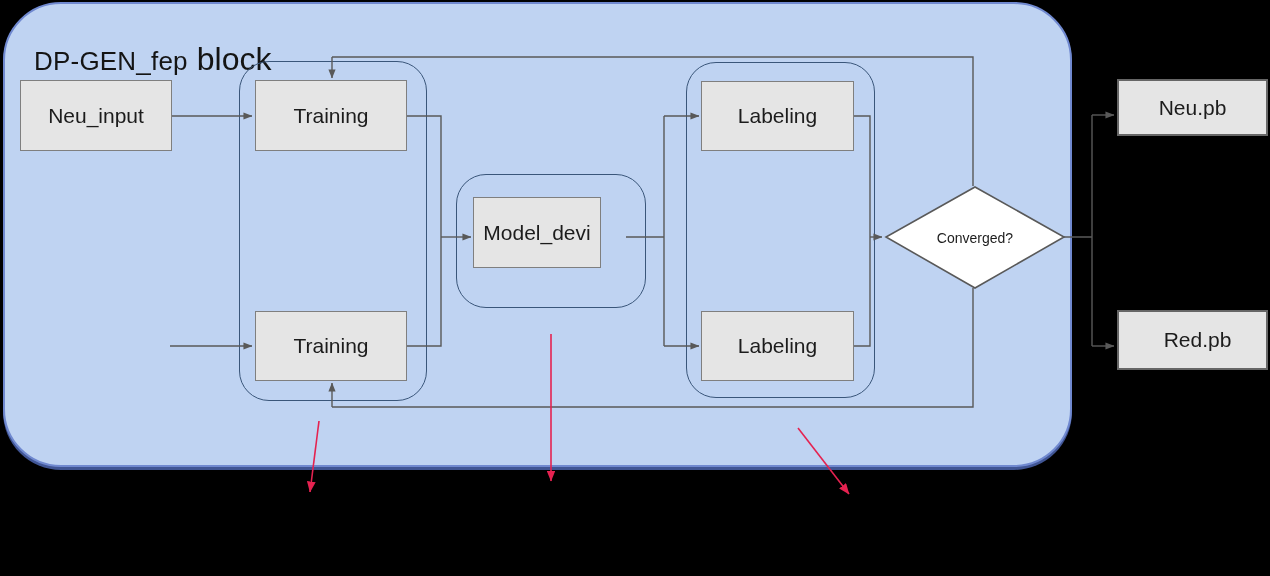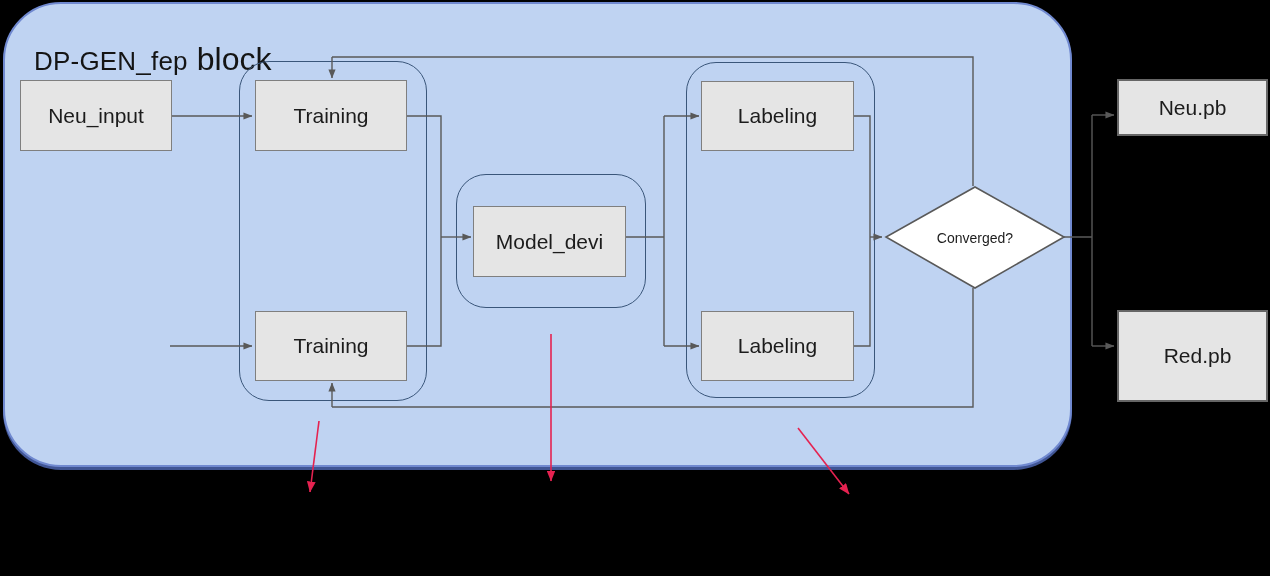--- a/index.html
+++ b/index.html
@@ -136,21 +136,21 @@
     <polygon points="975,187 1064,237 975,288 886,237" fill="#ffffff" stroke="#595959" stroke-width="1.6"></polygon>
 
     <path d="M319,421 L310,492" stroke="#e52250" stroke-width="1.6" fill="none" marker-end="url(#ar)"></path>
     <path d="M551,334 V481" stroke="#e52250" stroke-width="1.6" fill="none" marker-end="url(#ar)"></path>
     <path d="M798,428 L849,494" stroke="#e52250" stroke-width="1.6" fill="none" marker-end="url(#ar)"></path>
   </svg>
 
   <div class="node" style="left:20px;  top:80px;  width:152px; height:71px;">Neu_input</div>
   <div class="node" style="left:255px; top:80px;  width:152px; height:71px;">Training</div>
   <div class="node" style="left:255px; top:311px; width:152px; height:70px;">Training</div>
-  <div class="node" style="left:473px; top:206px; width:153px; height:71px;">Model_devi</div>
+  <div class="node" style="left:473px; top:197px; width:128px; height:71px;">Model_devi</div>
   <div class="node" style="left:701px; top:81px;  width:153px; height:70px;">Labeling</div>
   <div class="node" style="left:701px; top:311px; width:153px; height:70px;">Labeling</div>
   <div class="node out" style="left:1117px; top:79px;  width:151px; height:57px;">Neu.pb</div>
-  <div class="node out" style="left:1117px; top:310px; width:151px; height:92px;padding-left:10px;">Red.pb</div>
+  <div class="node out" style="left:1117px; top:310px; width:151px; height:60px;padding-left:10px;">Red.pb</div>
 
   <div class="diamond-label">Converged?</div>
 
 </div>
 
 </body></html>

